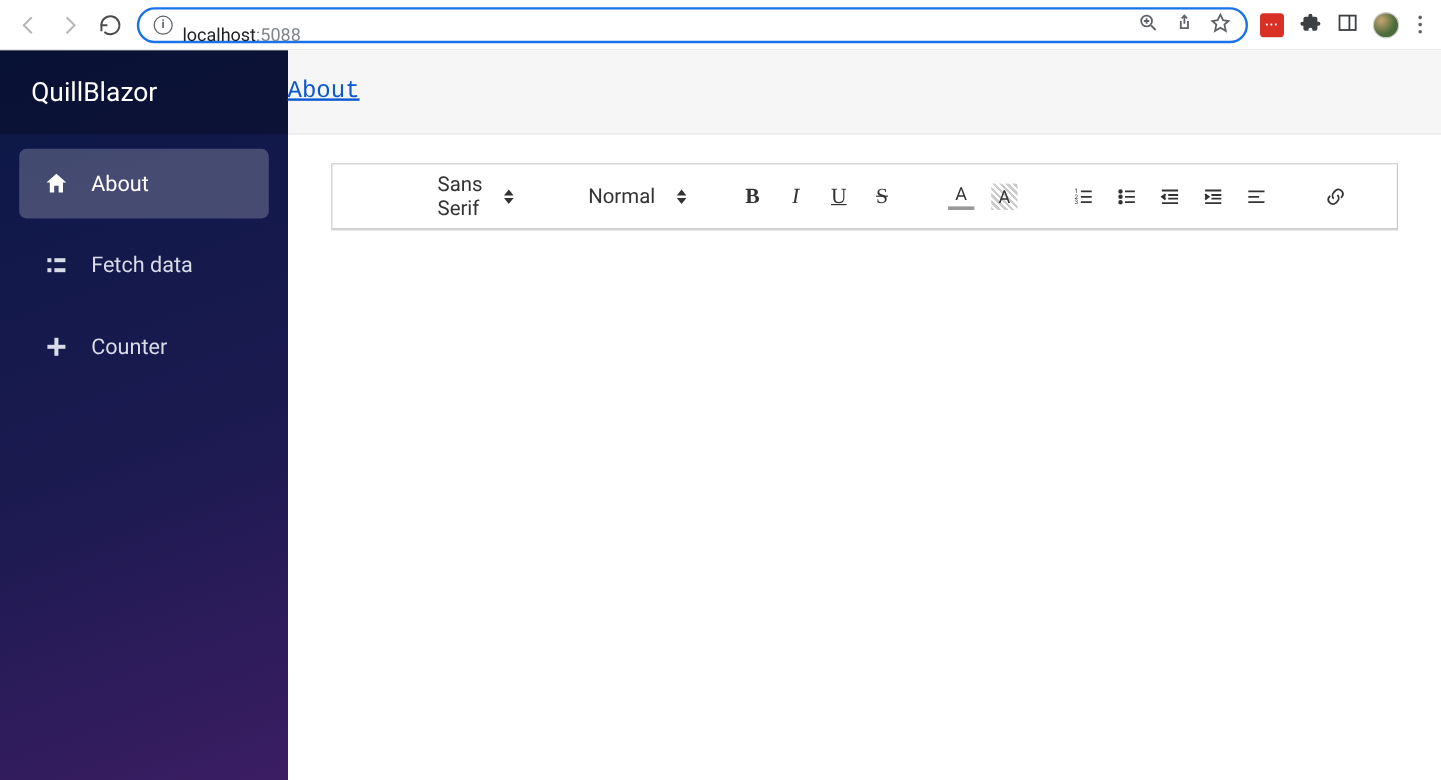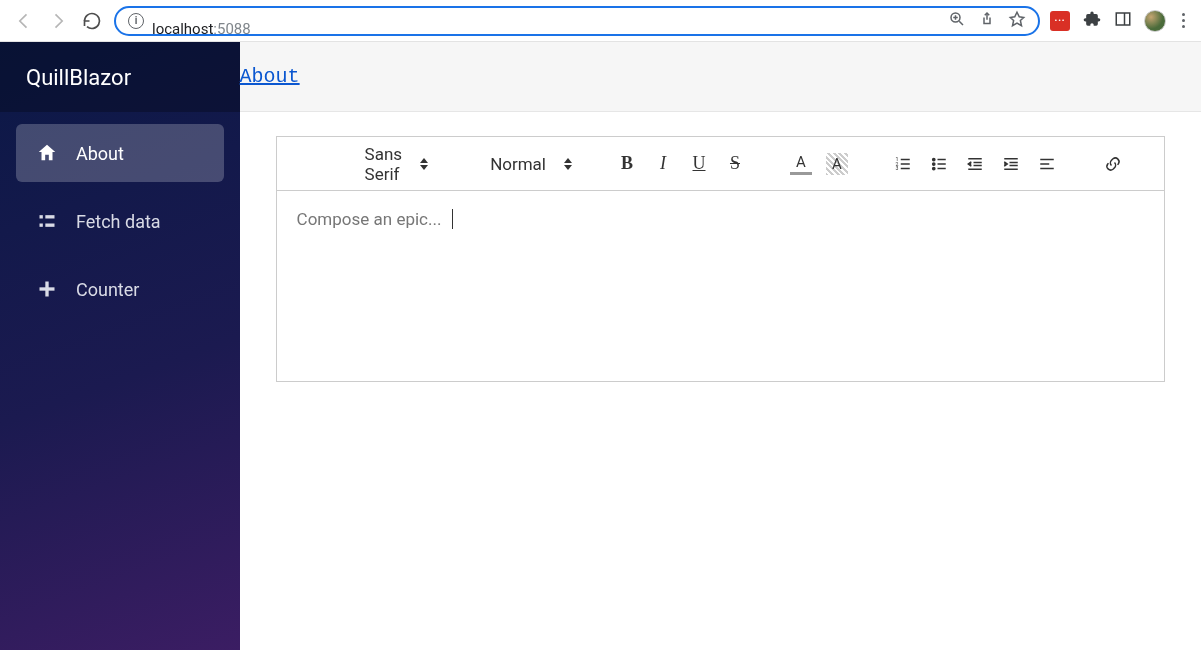--- a/index.html
+++ b/index.html
@@ -336,18 +336,17 @@
           <div class="tb-group" style="margin-left:auto">
             <span class="tb-btn">
               <svg width="18" height="18" viewBox="0 0 24 24" fill="none" stroke="#333" stroke-width="2">
                   <path d="M10 14a5 5 0 0 1 0-7l2-2a5 5 0 0 1 7 7l-1 1"></path>
                   <path d="M14 10a5 5 0 0 1 0 7l-2 2a5 5 0 0 1-7-7l1-1"></path>
                 </svg>
             </span>
           </div>
         </div>
 
-        <div class="editor-body">Compose an epic...</div>
       </div>
     </div>
   </main>
 
 </div>
 
 </body></html>

